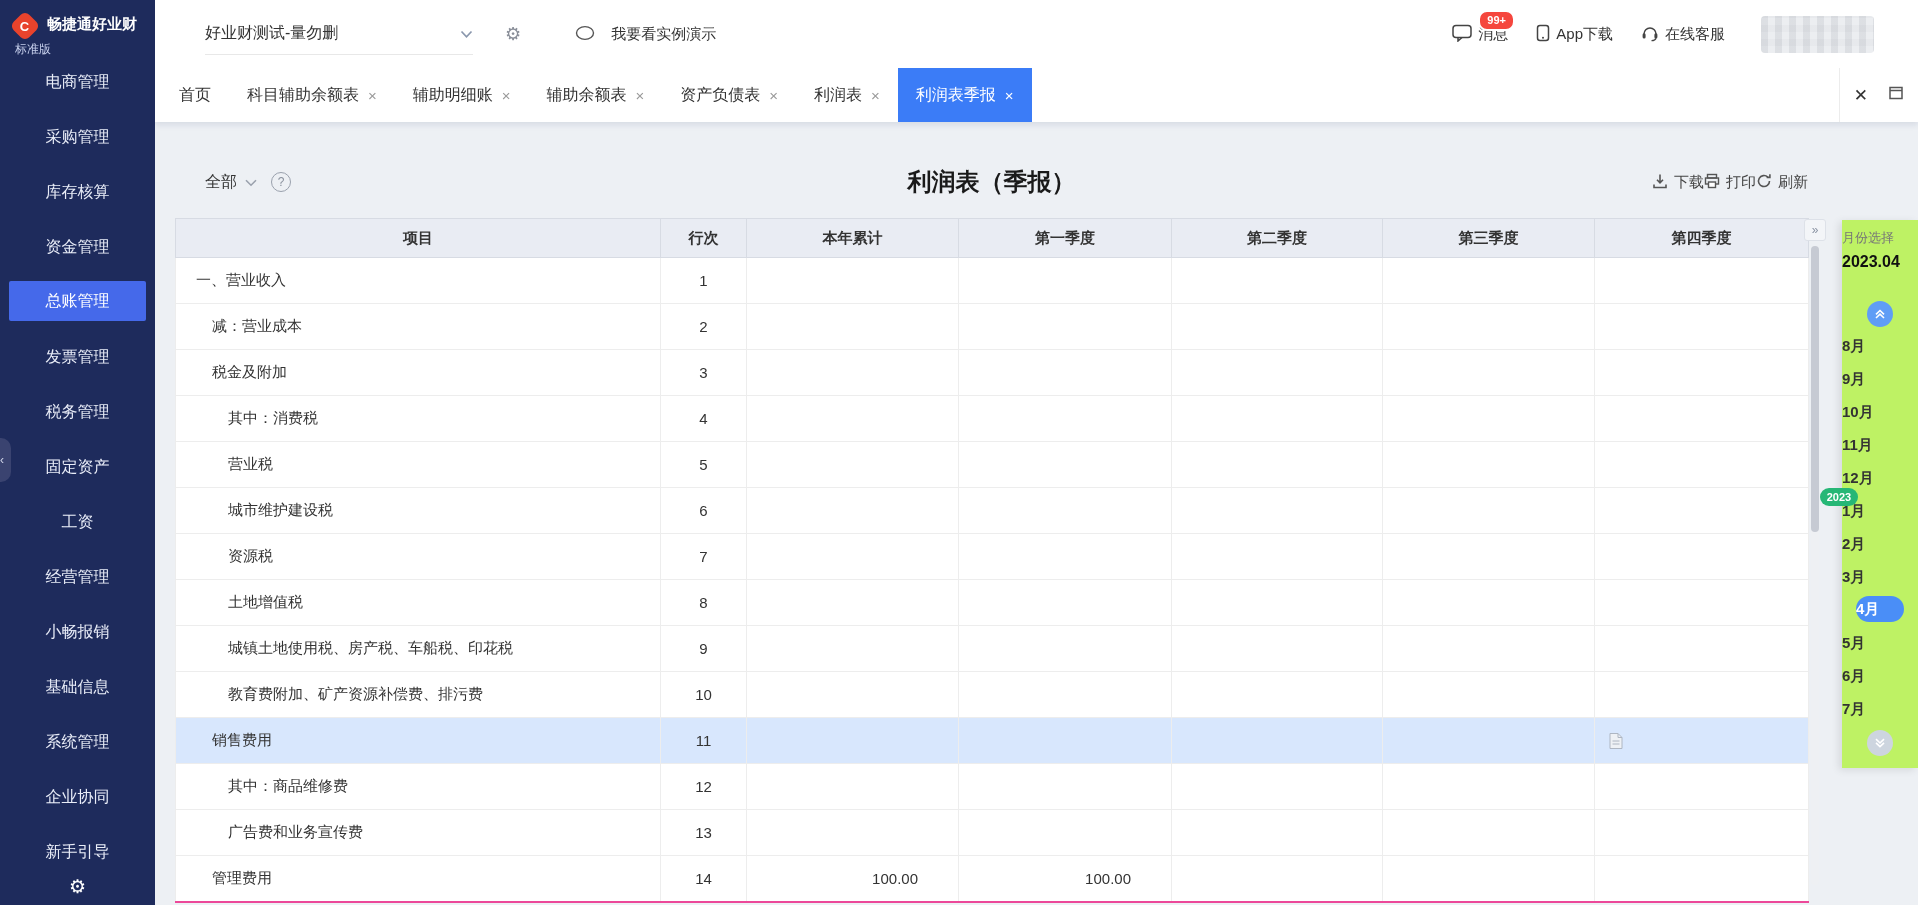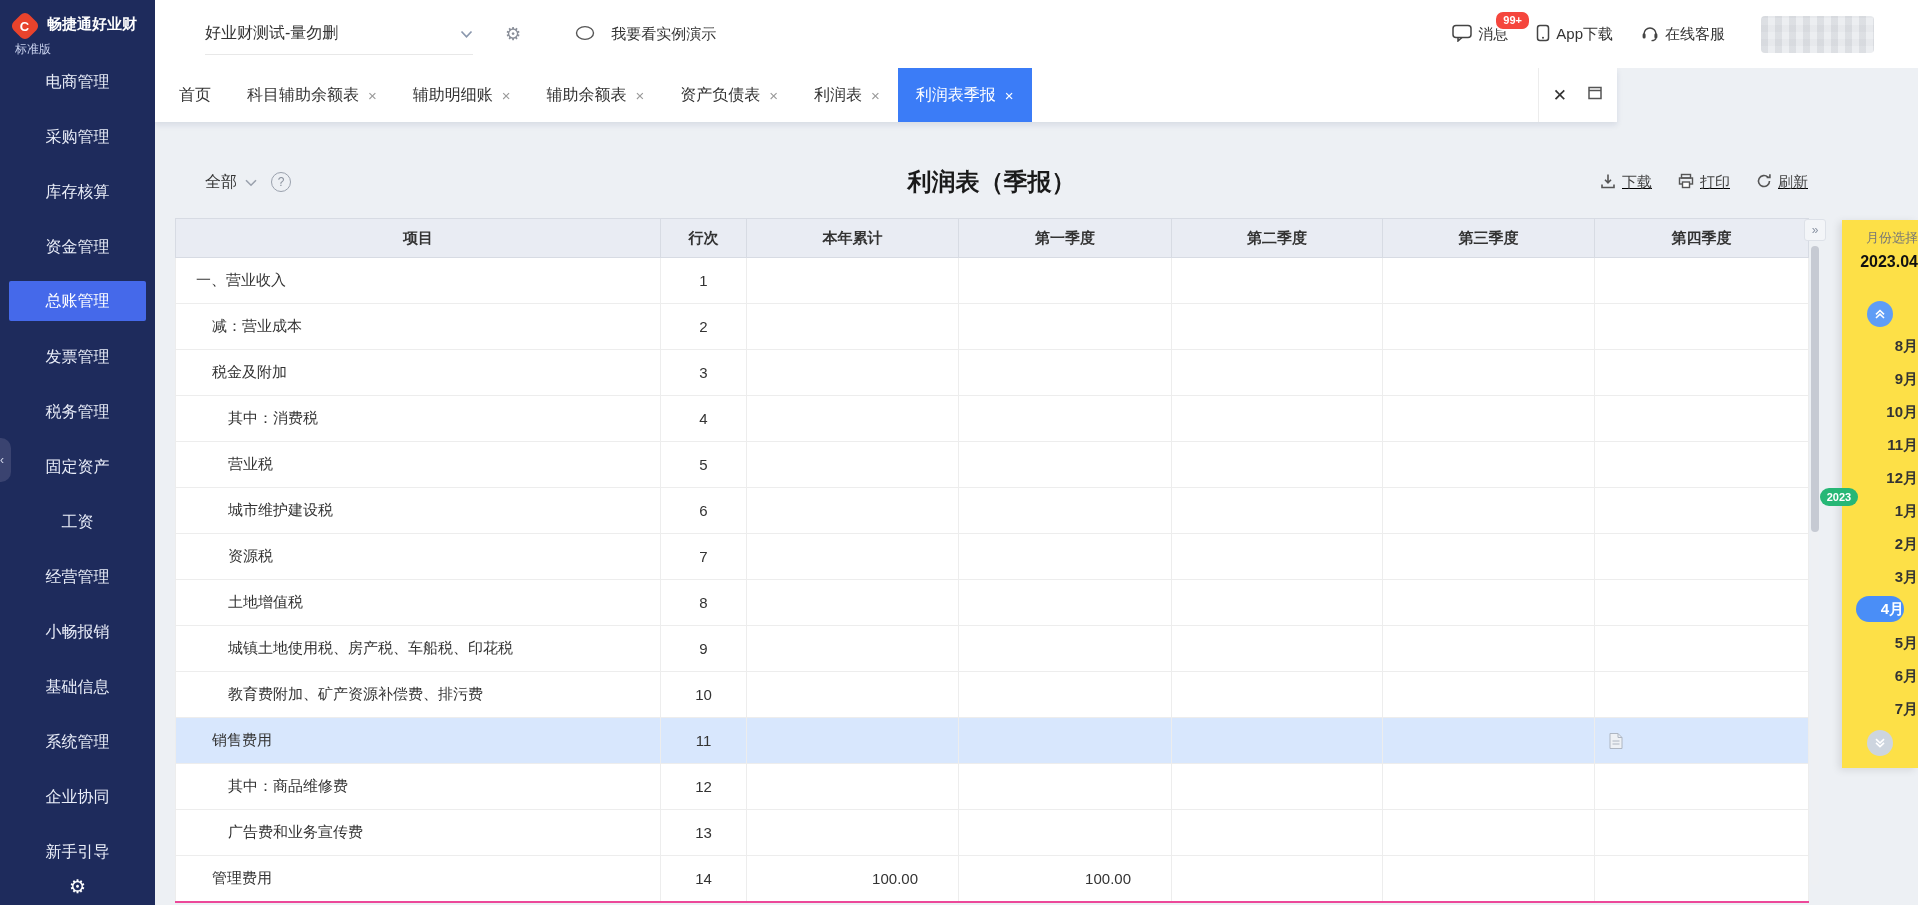--- a/index.html
+++ b/index.html
@@ -19,60 +19,60 @@
   .nav-item.active{background:#4569ea;margin:7px 9px 8px 9px;height:40px;line-height:40px;border-radius:2px;color:#fff;}
   .sidebar-gear{position:absolute;bottom:7px;left:50%;transform:translateX(-50%);color:#fff;font-size:19px;cursor:pointer;}
 
   
   .topbar{position:absolute;left:155px;top:0;width:1763px;height:68px;background:#fff;display:flex;align-items:center;z-index:4;}
   .account-select{margin-left:50px;width:268px;height:40px;display:flex;align-items:center;justify-content:space-between;font-size:16px;color:#333;border-bottom:1px solid #e8e8e8;cursor:pointer;}
   .top-gear{margin-left:32px;font-size:18px;color:#8a8f99;cursor:pointer;}
   .demo{margin-left:54px;display:flex;align-items:center;gap:16px;font-size:15px;color:#333;cursor:pointer;}
   .topbar-right{margin-left:auto;display:flex;align-items:center;margin-right:44px;}
   .tb-item{display:flex;align-items:center;gap:6px;font-size:15px;color:#333;margin-left:28px;position:relative;cursor:pointer;}
-  .badge{position:absolute;top:-14px;left:42px;background:#f5463d;color:#fff;font-size:11px;line-height:13px;padding:2px 7px;border-radius:9px;border:2px solid #fff;font-weight:bold;white-space:nowrap;}
+  .badge{position:absolute;top:-14px;left:26px;background:#f5463d;color:#fff;font-size:11px;line-height:13px;padding:2px 7px;border-radius:9px;border:2px solid #fff;font-weight:bold;white-space:nowrap;}
   .user-blur{margin-left:36px;width:113px;height:37px;border-radius:4px;
     background-image:repeating-linear-gradient(90deg,rgba(208,211,216,.55) 0 7px,rgba(236,238,241,.55) 7px 14px),repeating-linear-gradient(0deg,#eceef1 0 7px,#e1e3e7 7px 14px);}
 
   
-  .tabbar{position:absolute;left:155px;top:68px;width:1462px;height:54px;background:#fff;display:flex;align-items:stretch;box-shadow:0 3px 6px rgba(15,35,95,.10);z-index:3;}
+  .tabbar{position:absolute;left:155px;top:68px;width:1763px;height:54px;background:#fff;display:flex;align-items:stretch;box-shadow:0 3px 6px rgba(15,35,95,.10);z-index:3;}
   .tabs{display:flex;align-items:stretch;padding-left:6px;}
   .tab{display:flex;align-items:center;padding:0 18px;font-size:16px;color:#333;cursor:pointer;white-space:nowrap;}
   .tab .x{margin-left:9px;color:#999;font-size:15px;line-height:1;}
   .tab.active{background:#3b7cf7;color:#fff;}
   .tab.active .x{color:#fff;}
   .tabbar-right{margin-left:auto;display:flex;align-items:center;border-left:1px solid #ececec;padding:0 14px;gap:20px;}
   .tabbar-close{font-size:17px;color:#333;cursor:pointer;line-height:1;}
 
   
   .main{position:absolute;left:155px;top:122px;width:1763px;height:783px;}
   .toolbar{position:absolute;top:38px;left:0;width:100%;height:44px;}
   .filter{position:absolute;left:50px;top:0;height:44px;display:flex;align-items:center;gap:8px;font-size:16px;color:#333;cursor:pointer;}
   .help-circle{width:18px;height:18px;border:1px solid #9aa1ad;border-radius:50%;color:#8a919d;font-size:12px;display:flex;align-items:center;justify-content:center;margin-left:6px;}
   .page-title{position:absolute;left:20px;width:1633px;top:0;margin:0;text-align:center;font-size:24px;font-weight:600;color:#1a1a1a;line-height:44px;}
-  .actions{position:absolute;right:110px;top:0;height:44px;display:flex;align-items:center;gap:26px;text-decoration:underline;}
+  .actions{position:absolute;right:110px;top:0;height:44px;display:flex;align-items:center;}
   .act{display:flex;align-items:center;gap:6px;font-size:15px;color:#444;cursor:pointer;}
 
   .table-wrap{position:absolute;left:20px;top:96px;width:1633px;}
   table{border-collapse:collapse;table-layout:fixed;width:1633px;background:#fff;border:1px solid #dfe2e8;}
   thead th{height:36px;background:#e9ecf3;border:1px solid #d7dbe3;font-size:15px;font-weight:600;color:#333;}
   tbody td{height:45px;border:1px solid #ededed;font-size:15px;color:#333;background:#fff;padding:0;}
   td.item{text-align:left;}
   td.line{text-align:center;}
   td.num{text-align:right;padding-right:40px;position:relative;}
   tr.sel td{background:#d8e7fd;}
   tr.last td{border-bottom:2px solid #ec4899;}
   .doc-icon{position:absolute;left:14px;top:50%;transform:translateY(-50%);display:inline-flex;}
 
   .expander{position:absolute;left:1649px;top:97px;width:20px;height:20px;background:#f3f5f8;border:1px solid #dde1e8;border-radius:3px;color:#8a93a3;display:flex;align-items:center;justify-content:center;font-size:12px;cursor:pointer;}
   .vtrack{position:absolute;left:1656px;top:124px;width:8px;height:639px;background:#eef0f3;border-radius:4px;}
   .vthumb{position:absolute;top:0;left:0;width:8px;height:286px;background:#c6cad3;border-radius:4px;cursor:pointer;}
 
   
-  .month-panel{position:absolute;right:0;top:220px;width:76px;height:548px;background:#fde047;box-shadow:-3px 2px 8px rgba(0,0,0,.10);z-index:6;text-align:right;}
+  .month-panel{position:absolute;right:0;top:220px;width:76px;height:548px;background:#bef264;box-shadow:-3px 2px 8px rgba(0,0,0,.10);z-index:6;text-align:left;}
   .mp-title{font-size:13px;color:#777;padding-top:9px;}
   .mp-current{font-size:16px;font-weight:bold;color:#111;margin-top:6px;}
   .mp-up{width:26px;height:26px;border-radius:50%;background:#5f9df6;margin:30px auto 2px;display:flex;align-items:center;justify-content:center;cursor:pointer;}
   .mp-down{width:26px;height:26px;border-radius:50%;background:#cdd5df;margin:5px auto 0;display:flex;align-items:center;justify-content:center;cursor:pointer;}
   .mp-month{height:33px;line-height:33px;font-size:15px;font-weight:bold;color:#333;cursor:pointer;}
   .mp-month.selected{background:#4a8ef7;color:#fff;width:48px;height:26px;line-height:26px;border-radius:13px;margin:3px auto 4px;}
   .year-badge{position:absolute;left:1820px;top:488px;width:38px;height:18px;background:#26b776;color:#fff;font-size:11px;font-weight:bold;line-height:18px;text-align:center;border-radius:9px;z-index:7;}
 
   .collapse-handle{position:absolute;left:0;top:438px;width:11px;height:44px;background:#3a4370;border-radius:0 10px 10px 0;z-index:6;display:flex;align-items:center;justify-content:flex-start;color:#cfd4e8;font-size:12px;cursor:pointer;}
 </style>

